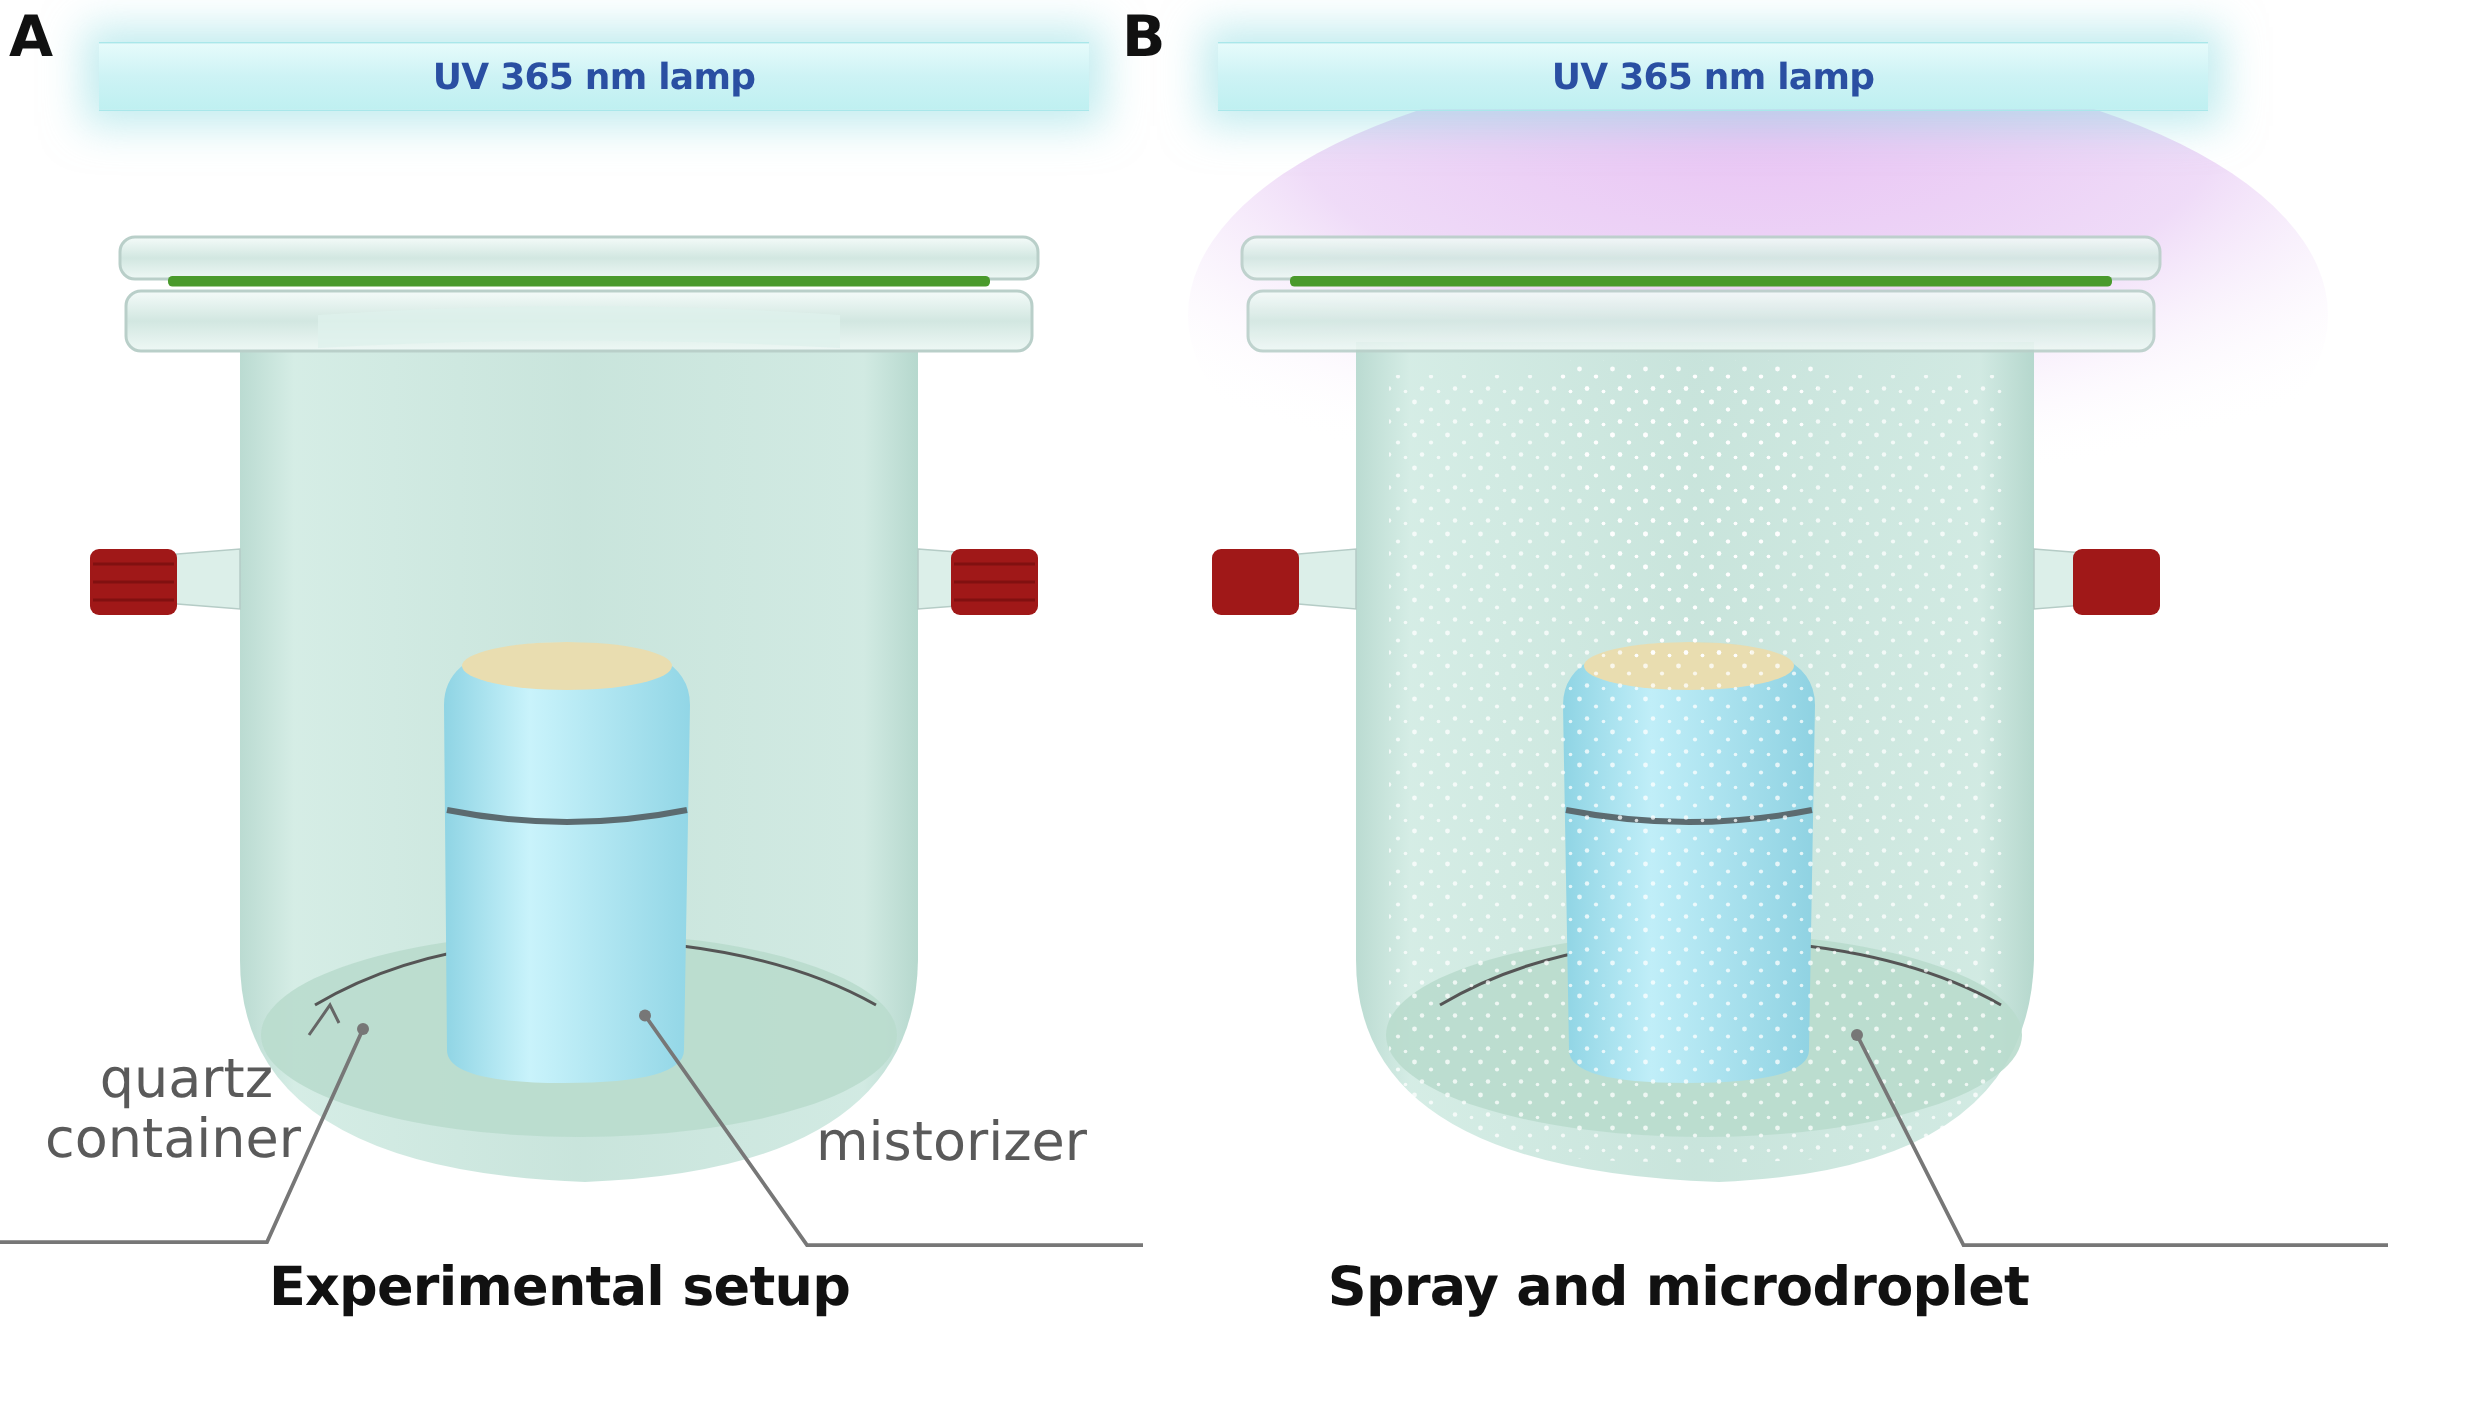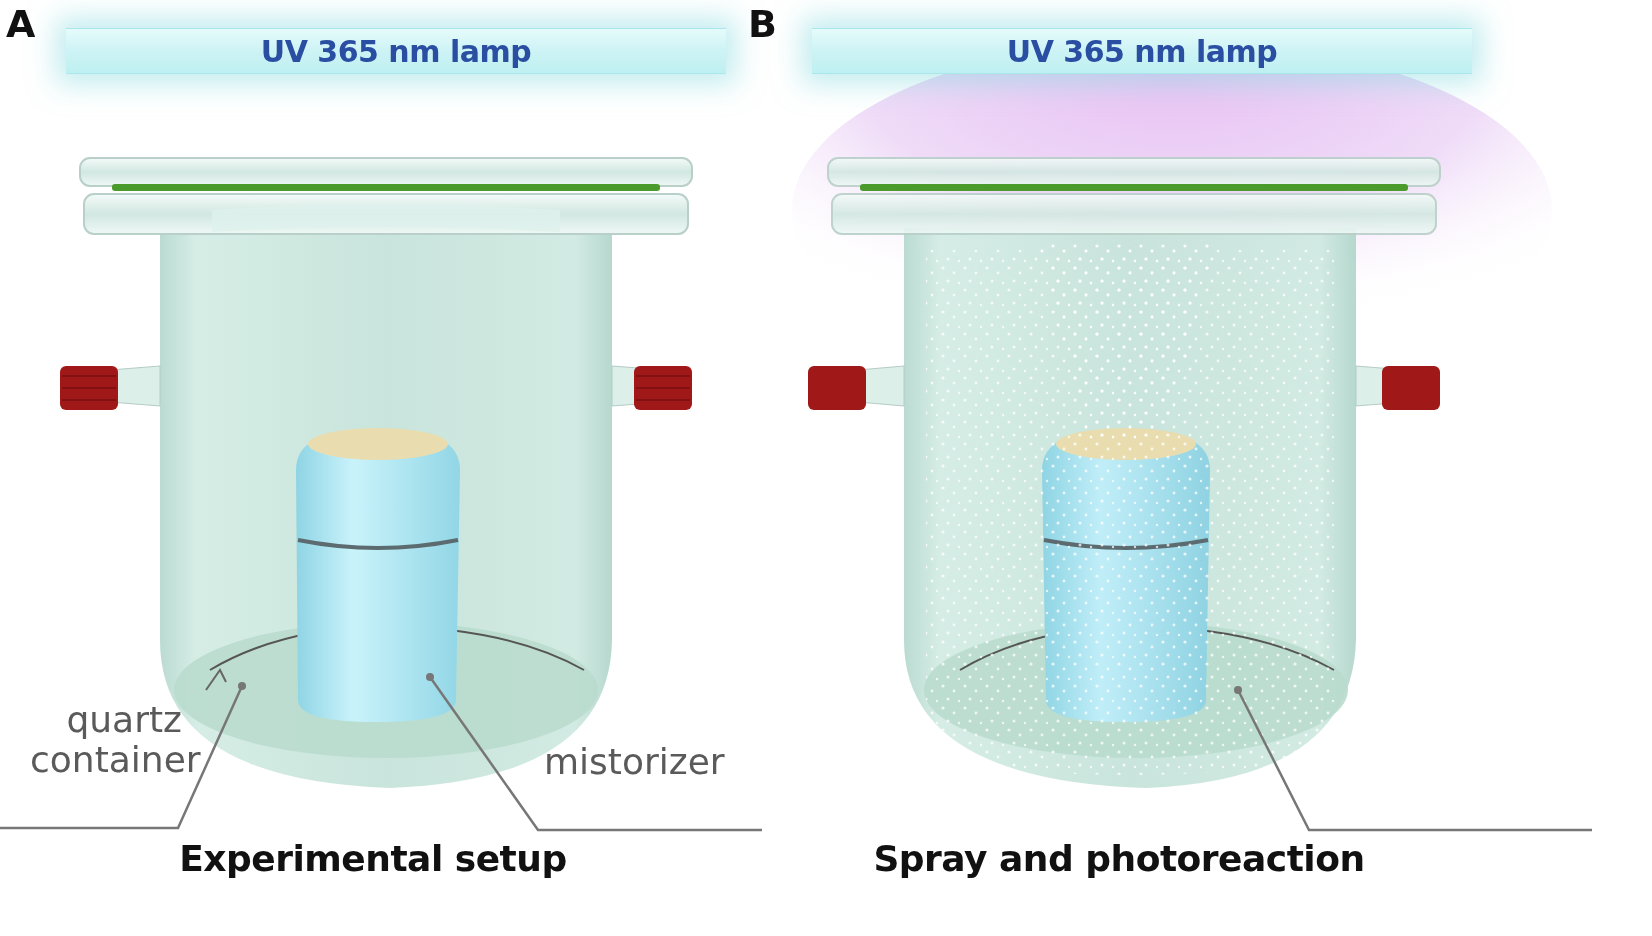--- a/index.html
+++ b/index.html
@@ -2,21 +2,21 @@
 <html><head>
 <meta charset="utf-8">
 <style>
   html,body{margin:0;padding:0;background:#ffffff;}
   body{width:1652px;height:936px;position:relative;overflow:hidden;font-family:"Liberation Sans","DejaVu Sans",sans-serif;}
   .panel{position:absolute;top:0;width:826px;height:936px;}
   .panel-a{left:0;}
   .panel-b{left:786px;}
   .letter{position:absolute;top:2px;font-family:"DejaVu Sans","Liberation Sans",sans-serif;font-weight:bold;font-size:38px;color:#111;}
   .lamp{position:absolute;top:28px;height:44px;width:660px;background:linear-gradient(#e6fbfb,#cdf3f5 50%,#bff0f1);border-top:1px solid #a9e7ea;border-bottom:1px solid #a9e7ea;box-shadow:0 0 28px 10px rgba(143,221,226,.55);display:flex;align-items:center;justify-content:center;}
-  .lamp-label{font-family:"DejaVu Sans","Liberation Sans",sans-serif;font-weight:bold;font-size:30px;color:#2a4fa2;letter-spacing:-0.5px;}
+  .lamp-label{font-family:"DejaVu Sans","Liberation Sans",sans-serif;font-weight:bold;font-size:24px;color:#2a4fa2;letter-spacing:-0.5px;}
   .caption{position:absolute;top:838px;width:826px;text-align:center;font-family:"DejaVu Sans","Liberation Sans",sans-serif;font-weight:bold;font-size:36px;color:#111;letter-spacing:-0.5px;}
   .callout{position:absolute;font-family:"DejaVu Sans","Liberation Sans",sans-serif;font-size:36px;color:#5a5a5a;line-height:40px;}
   svg.scene{position:absolute;left:0;top:0;}
 </style>
 </head>
 <body>
 
 <div class="panel panel-a">
   <div class="letter" style="left:6px;">A</div>
   <div class="lamp" style="left:66px;">
@@ -146,14 +146,14 @@
 
     <circle cx="452" cy="690" r="4" fill="#777"></circle>
     <polyline points="452,690 523,830 806,830" fill="none" stroke="#777" stroke-width="2.5"></polyline>
   </svg>
 
   <div class="lamp" style="left:26px;">
     <span class="lamp-label">UV 365 nm lamp</span>
   </div>
 
 
-  <div class="caption" style="left:-80px;">Spray and photoreaction</div>
+  <div class="caption" style="left:-80px;">Spray and microdroplet</div>
 </div>
 
 </body></html>

